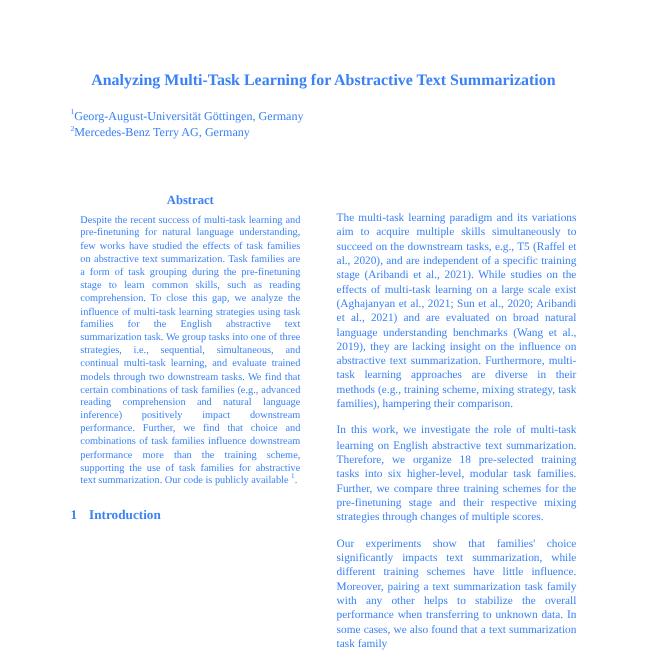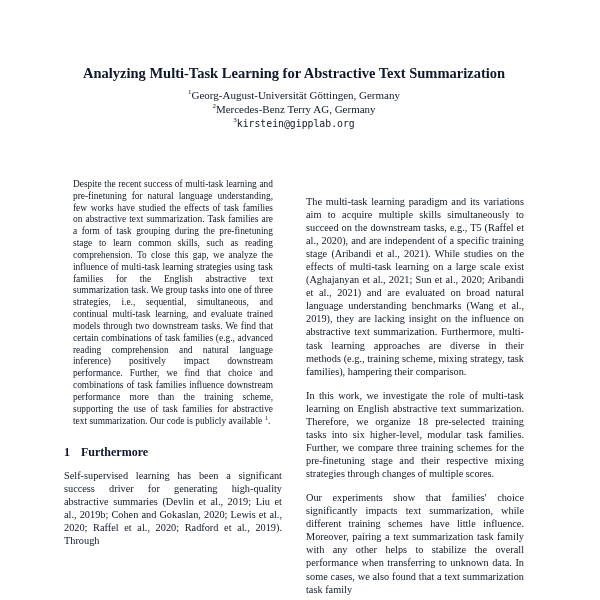--- a/index.html
+++ b/index.html
@@ -1,37 +1,37 @@
 <!DOCTYPE html>
 <html lang="en"><head>
 <meta charset="utf-8">
 <style>
   * { box-sizing: border-box; }
   html, body { margin: 0; padding: 0; background: #ffffff; }
   .page {
     width: 588px; height: 600px; overflow: hidden;
-    background: #ffffff; color: #0f172a;
+    background: #ffffff; color: #3b82f6;
     font-family: "Liberation Serif", "DejaVu Serif", serif;
     position: relative;
   }
   .inner { padding: 64px 64px 0 64px; }
 
   .title {
     text-align: center; font-weight: bold;
     font-size: 14.5px; line-height: 1.25; margin: 0;
   }
 
   .authors {
     text-align: center; margin-top: 18px;
     font-size: 11.5px; font-weight: bold; line-height: 1.3;
   }
   .authors sup { font-size: 7.5px; }
 
   .affiliations {
-    text-align: center; font-size: 11px; line-height: 1.28; margin-top: 6px;
+    text-align: left; font-size: 11px; line-height: 1.28; margin-top: 16px;
   }
   .affil-line sup { font-size: 7px; }
   .mono {
     font-family: "DejaVu Sans Mono", "Liberation Mono", monospace;
     font-size: 9.8px;
   }
 
   .columns { display: flex; gap: 24px; margin-top: 48px; }
   .col { flex: 1 1 0; min-width: 0; }
 
@@ -61,35 +61,34 @@
 
 <div class="page">
   <div class="inner">
 
     <h1 class="title">Analyzing Multi-Task Learning for Abstractive Text Summarization</h1>
 
 
     <div class="affiliations">
       <div class="affil-line"><sup>1</sup><span>Georg-August-Universität Göttingen, Germany</span></div>
       <div class="affil-line"><sup>2</sup><span>Mercedes-Benz Terry AG, Germany</span></div>
-      <div class="affil-line"><sup>3</sup><span class="mono">kirstein@gipplab.org</span></div>
     </div>
 
     <div class="columns">
 
       <div class="col">
+        <div class="abstract-heading">Abstract</div>
         <div class="abstract-body">
           <span>Despite the recent success of multi-task learning and pre-finetuning for natural language understanding, few works have studied the effects of task families on abstractive text summarization. Task families are a form of task grouping during the pre-finetuning stage to learn common skills, such as reading comprehension. To close this gap, we analyze the influence of multi-task learning strategies using task families for the English abstractive text summarization task. We group tasks into one of three strategies, i.e., sequential, simultaneous, and continual multi-task learning, and evaluate trained models through two downstream tasks. We find that certain combinations of task families (e.g., advanced reading comprehension and natural language inference) positively impact downstream performance. Further, we find that choice and combinations of task families influence downstream performance more than the training scheme, supporting the use of task families for abstractive text summarization. Our code is publicly available</span>
           <sup>1</sup><span>.</span>
         </div>
 
         <div class="section-heading">
-          <span class="num">1</span><span>Furthermore</span>
+          <span class="num">1</span><span>Introduction</span>
         </div>
-        <p class="body">Self-supervised learning has been a significant success driver for generating high-quality abstractive summaries (Devlin et al., 2019; Liu et al., 2019b; Cohen and Gokaslan, 2020; Lewis et al., 2020; Raffel et al., 2020; Radford et al., 2019). Through</p>
       </div>
 
       <div class="col">
         <p class="body">The multi-task learning paradigm and its variations aim to acquire multiple skills simultaneously to succeed on the downstream tasks, e.g., T5 (Raffel et al., 2020), and are independent of a specific training stage (Aribandi et al., 2021). While studies on the effects of multi-task learning on a large scale exist (Aghajanyan et al., 2021; Sun et al., 2020; Aribandi et al., 2021) and are evaluated on broad natural language understanding benchmarks (Wang et al., 2019), they are lacking insight on the influence on abstractive text summarization. Furthermore, multi-task learning approaches are diverse in their methods (e.g., training scheme, mixing strategy, task families), hampering their comparison.</p>
         <p class="body">In this work, we investigate the role of multi-task learning on English abstractive text summarization. Therefore, we organize 18 pre-selected training tasks into six higher-level, modular task families. Further, we compare three training schemes for the pre-finetuning stage and their respective mixing strategies through changes of multiple scores.</p>
         <p class="body">Our experiments show that families' choice significantly impacts text summarization, while different training schemes have little influence. Moreover, pairing a text summarization task family with any other helps to stabilize the overall performance when transferring to unknown data. In some cases, we also found that a text summarization task family</p>
       </div>
 
     </div>
   </div>

